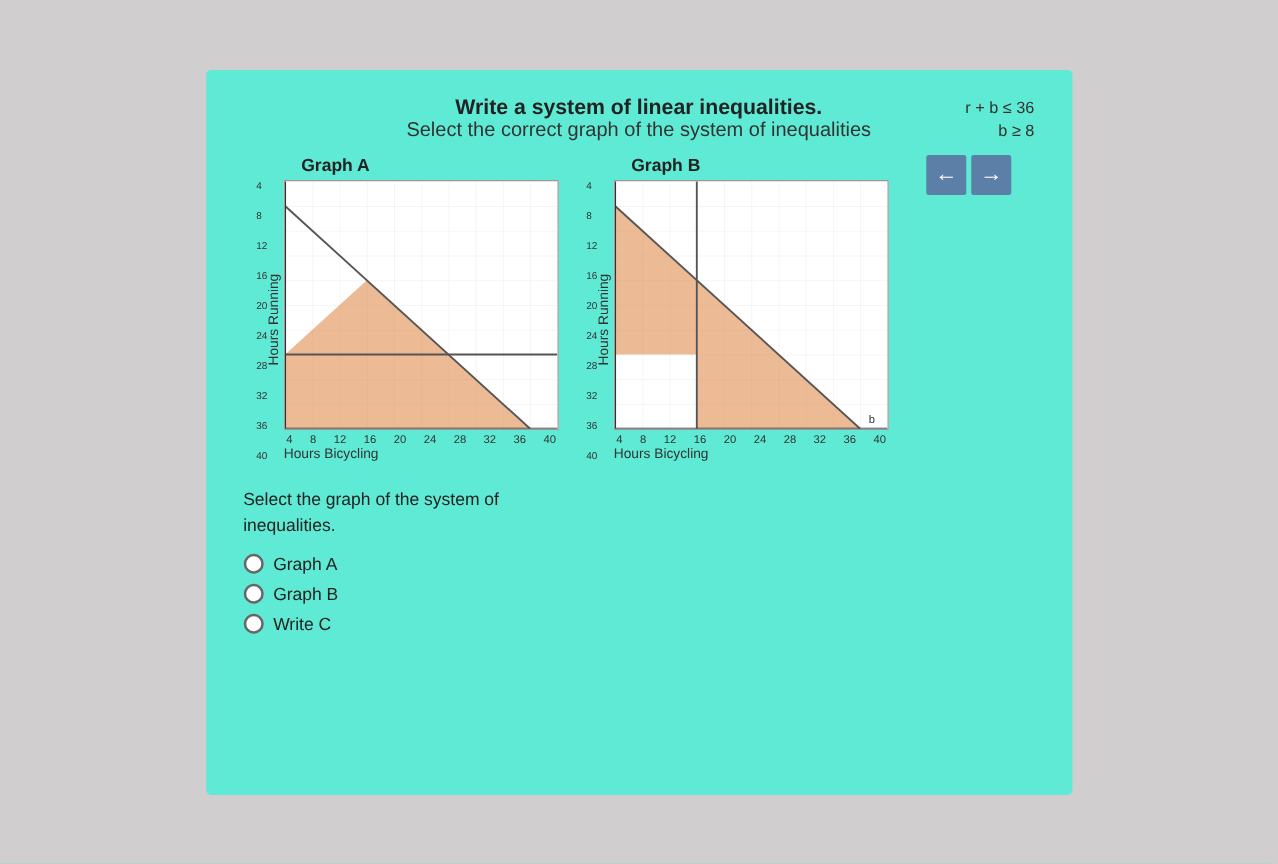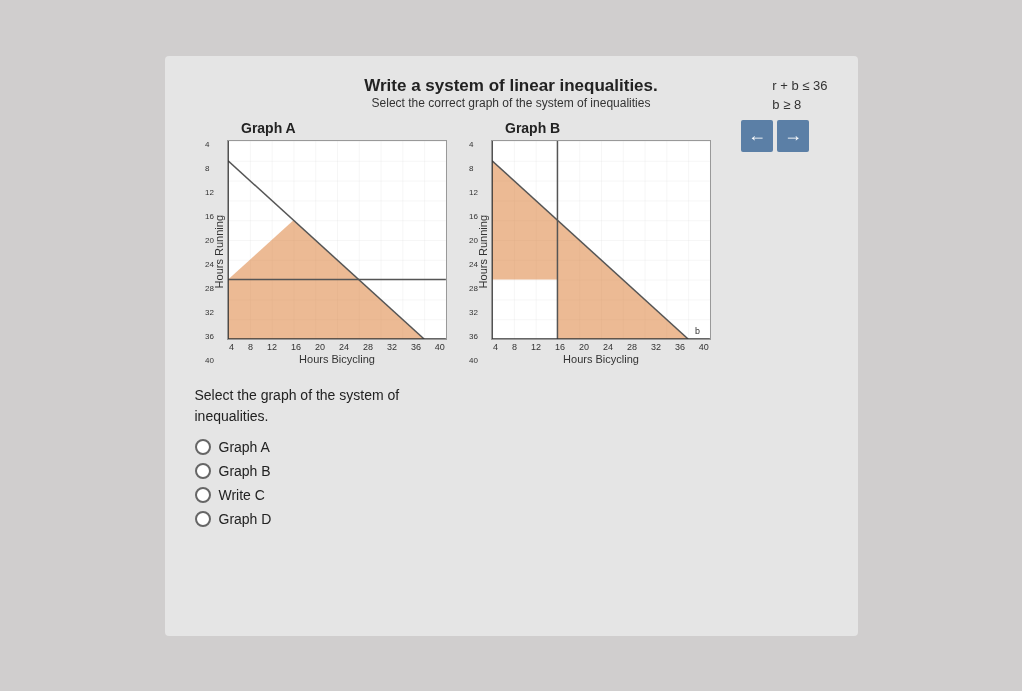--- a/index.html
+++ b/index.html
@@ -7,47 +7,48 @@
       width: 1022px;
       height: 691px;
       background: #d0cece;
       font-family: Arial, sans-serif;
       display: flex;
       align-items: center;
       justify-content: center;
       overflow: hidden;
     }
     .container {
-      background: #e5e5e5;
+      background: #5eead4;
       width: 693px;
       min-height: 580px;
       border-radius: 4px;
       padding: 20px 30px 30px 30px;
       position: relative;
     }
     .instructions {
       text-align: center;
       margin-bottom: 4px;
     }
     .instructions .title {
       font-size: 17px;
       font-weight: bold;
       color: #222;
     }
     .instructions .subtitle {
-      font-size: 12px;
+      font-size: 16px;
       color: #333;
     }
     .equations {
       position: absolute;
       top: 20px;
       right: 30px;
       font-size: 13px;
       color: #333;
       line-height: 1.5;
+      text-align: right;
     }
     .graphs-row {
       display: flex;
       gap: 30px;
       margin-top: 10px;
       justify-content: center;
       align-items: flex-start;
     }
     .graph-container {
       display: flex;
@@ -94,21 +95,21 @@
       width: 220px;
       margin-left: 0px;
       font-size: 9px;
       color: #333;
       margin-top: 2px;
       padding: 0 2px;
     }
     .x-label {
       font-size: 11px;
       color: #333;
-      text-align: center;
+      text-align: left;
       margin-top: 1px;
     }
     .y-axis-numbers {
       position: absolute;
       left: -22px;
       top: 0;
       height: 100%;
       display: flex;
       flex-direction: column-reverse;
       justify-content: space-between;
@@ -302,19 +303,15 @@
         <span>Graph A</span>
       </label>
       <label class="radio-item">
         <div class="radio-circle"></div>
         <span>Graph B</span>
       </label>
       <label class="radio-item">
         <div class="radio-circle"></div>
         <span>Write C</span>
       </label>
-      <label class="radio-item">
-        <div class="radio-circle"></div>
-        <span>Graph D</span>
-      </label>
     </div>
   </div>
 </div>
 
 </body></html>

